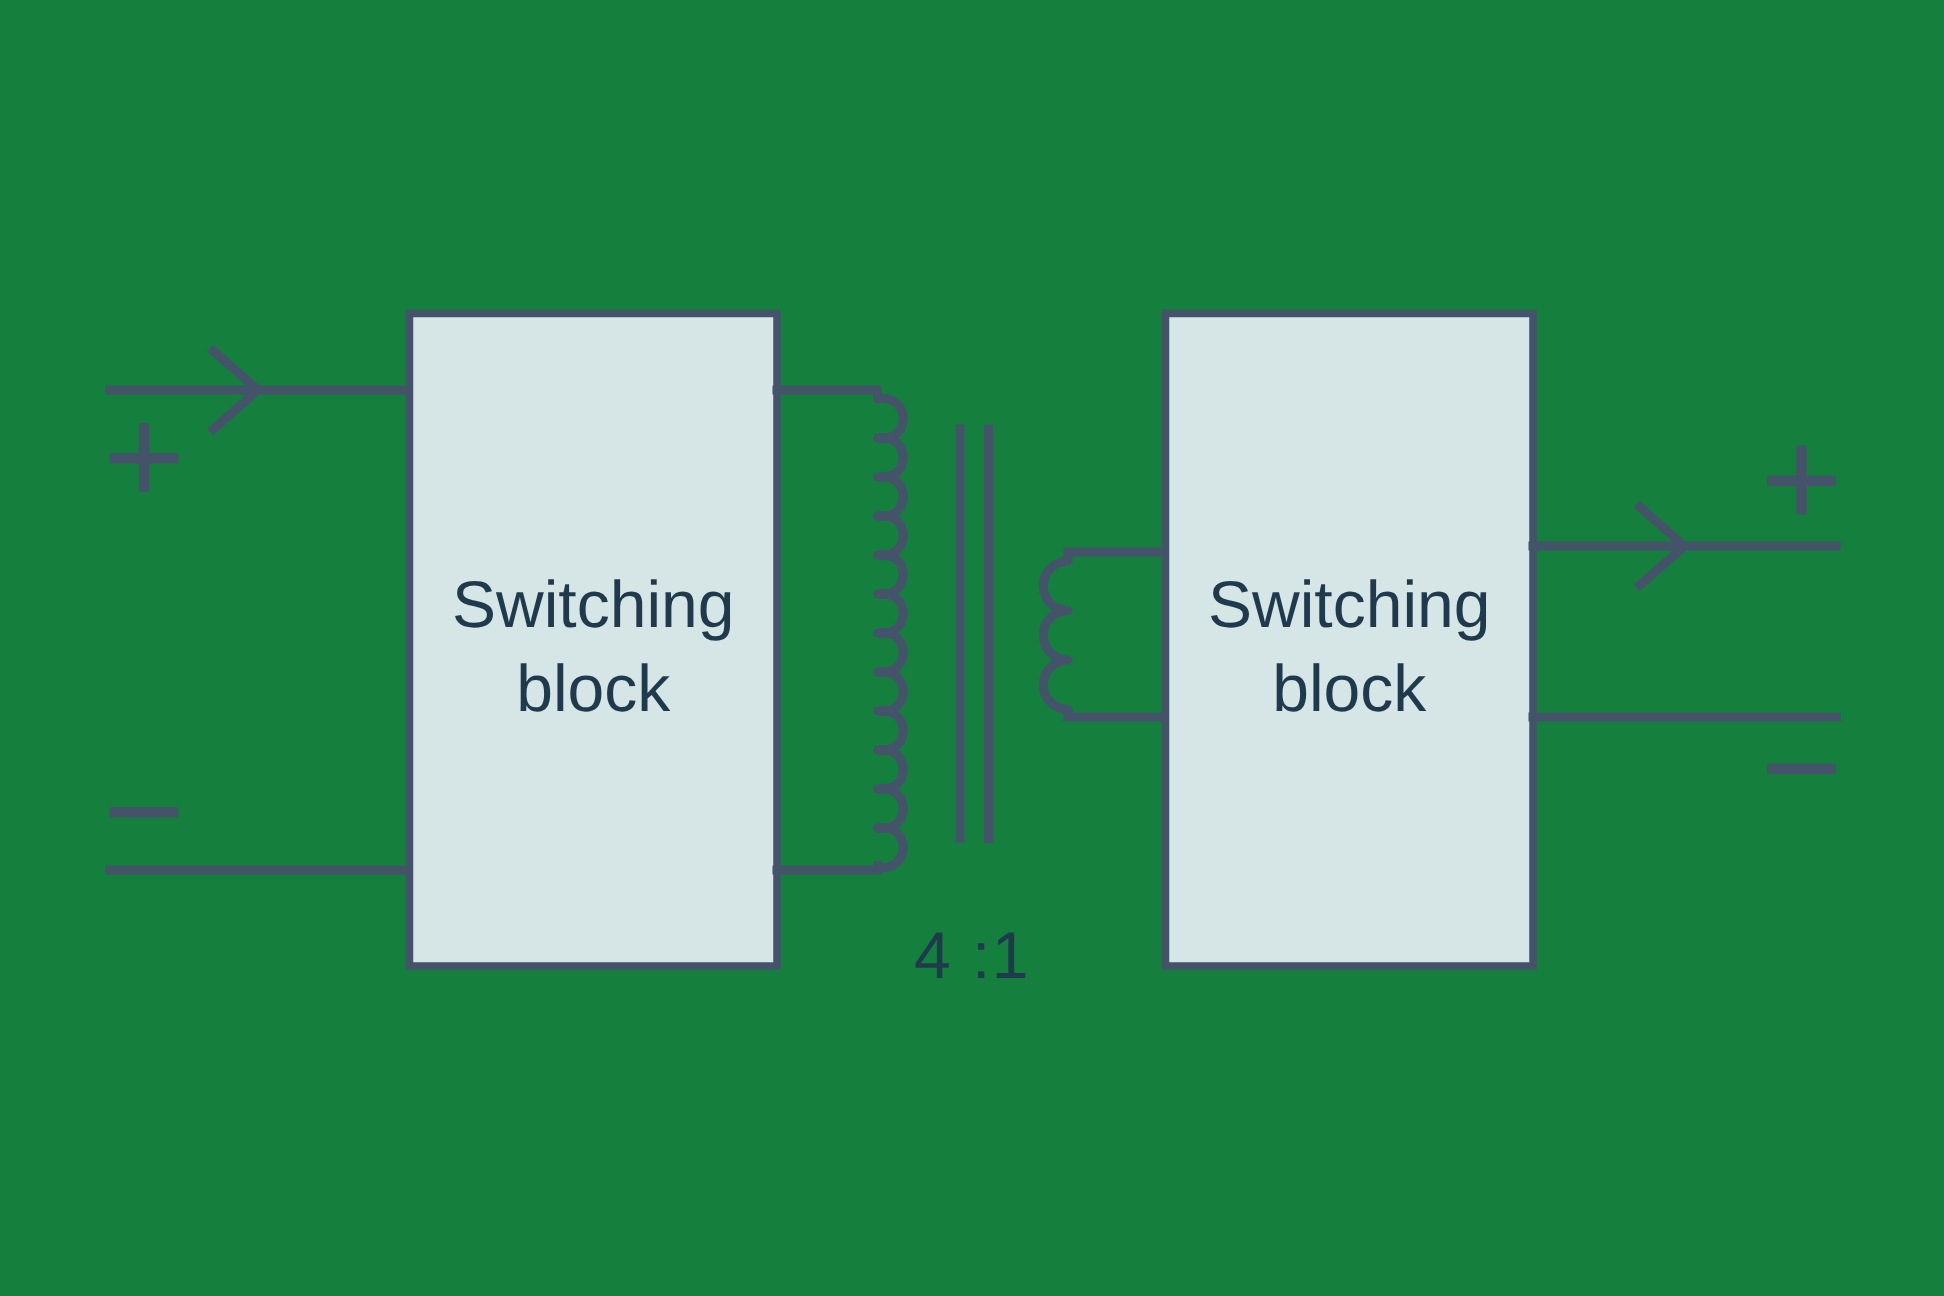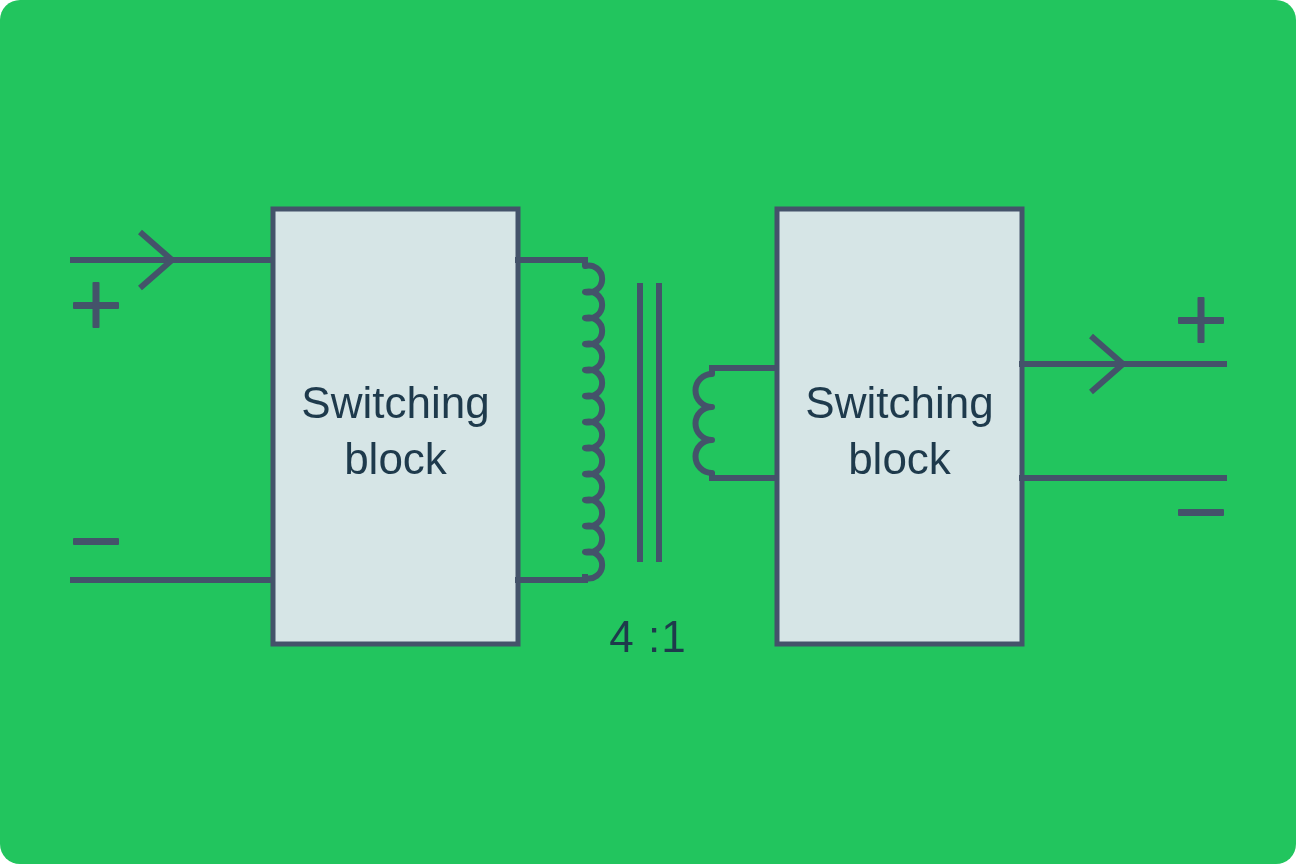--- a/index.html
+++ b/index.html
@@ -10,22 +10,21 @@
   body {
     width: 1296px;
     height: 864px;
     overflow: hidden;
     font-family: "Liberation Sans", sans-serif;
   }
   #diagram-root {
     position: relative;
     width: 1296px;
     height: 864px;
-    background: #22c55e;
-    border-radius: 20px;
+    background: #15803d;
   }
   svg#schematic {
     display: block;
     width: 1296px;
     height: 864px;
   }
   .block-rect {
     fill: #d6e5e6;
     stroke: #44536a;
     stroke-width: 5;

